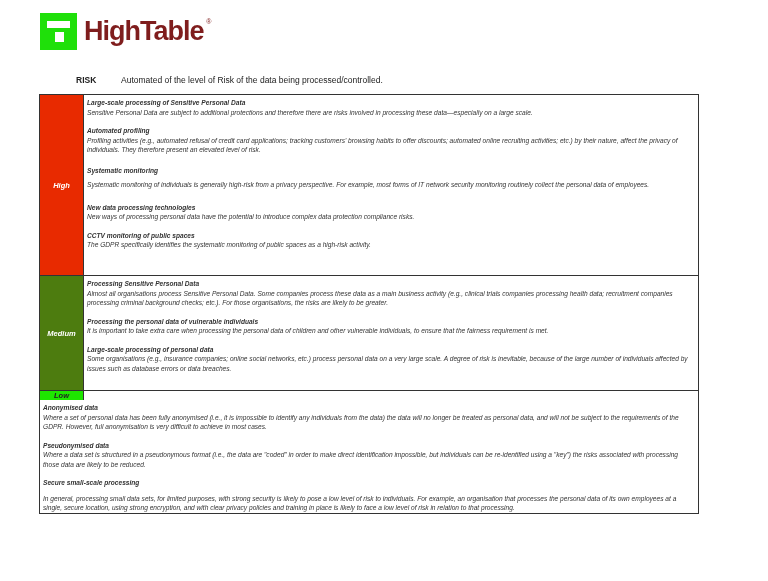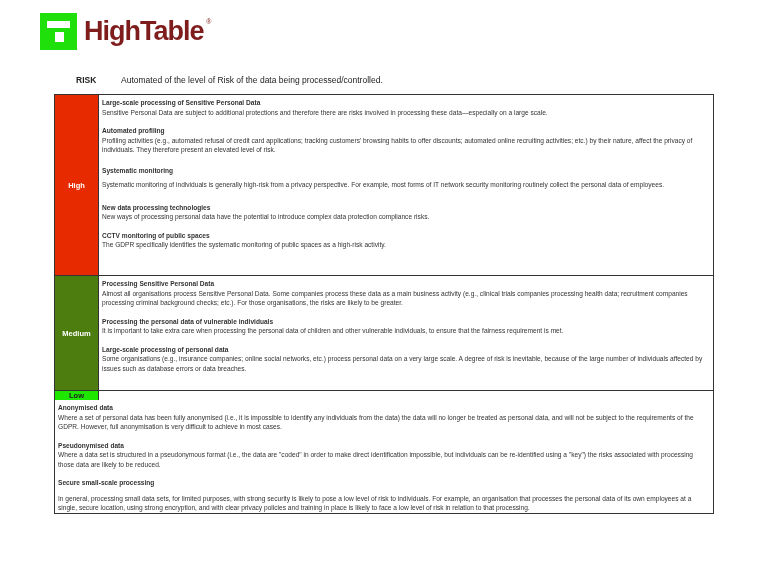--- a/index.html
+++ b/index.html
@@ -5,21 +5,21 @@
   html, body { margin: 0; padding: 0; background: #ffffff; }
   body { width: 768px; height: 581px; position: relative; font-family: "Liberation Sans", sans-serif; color: #222; overflow: hidden; }
   .logo { position: absolute; left: 40px; top: 12px; height: 38px; display: flex; align-items: center; }
   .logo-mark { width: 37px; height: 37px; background: #1fe00a; position: relative; }
   .logo-mark .bar { position: absolute; left: 7px; top: 8px; width: 23px; height: 7px; background: #fff; }
   .logo-mark .stem { position: absolute; left: 15px; top: 19px; width: 9px; height: 10px; background: #fff; }
   .logo-text { margin-left: 7px; font-size: 27px; font-weight: bold; color: #7f1d1d; letter-spacing: -1px; position: relative; }
   .logo-text sup { font-size: 7px; position: absolute; top: 2px; right: -7px; font-weight: normal; }
   .heading { position: absolute; top: 75px; left: 40px; font-size: 8.5px; display: flex; margin-left: 36px; }
   .heading .label { font-weight: bold; width: 45px; }
-  .table { position: absolute; left: 54px; top: 94px; width: 660px; border: 1.5px solid #333; box-sizing: border-box; }
+  .table { position: absolute; left: 39px; top: 94px; width: 660px; border: 1.5px solid #333; box-sizing: border-box; font-style: italic; }
   .section { display: flex; border-bottom: 1.5px solid #333; }
   .section:last-child { border-bottom: none; }
   .level { width: 43px; flex-shrink: 0; border-right: 1.5px solid #333; display: flex; align-items: center; justify-content: center; color: #fff; font-weight: bold; font-size: 7.5px; }
   .level.low { color: #222; }
   .items { flex: 1; padding: 3px 4px 4px 3px; }
   .item { font-size: 6.6px; line-height: 9.5px; }
   .item-title { font-weight: bold; color: #333; }
   .item-desc { color: #333; }
   .item + .item { margin-top: 9px; }
 </style>

